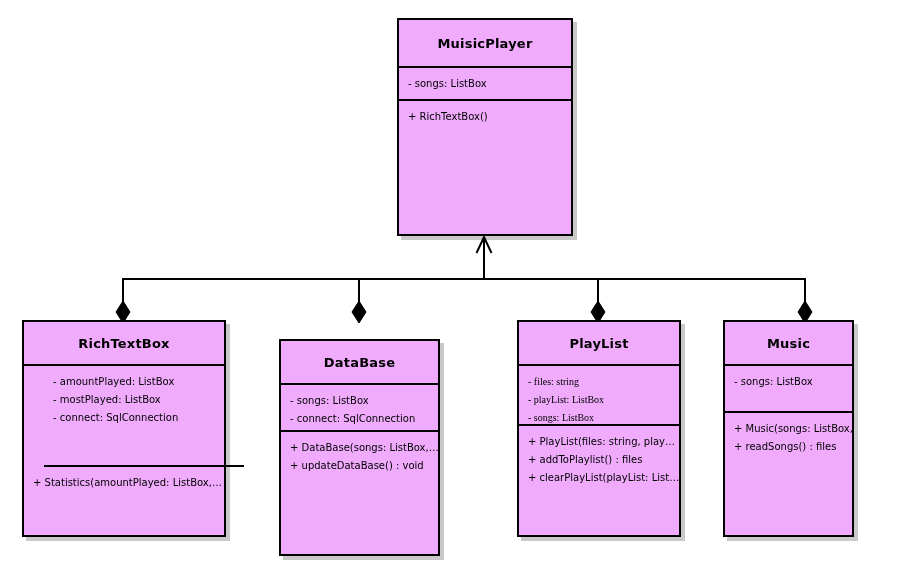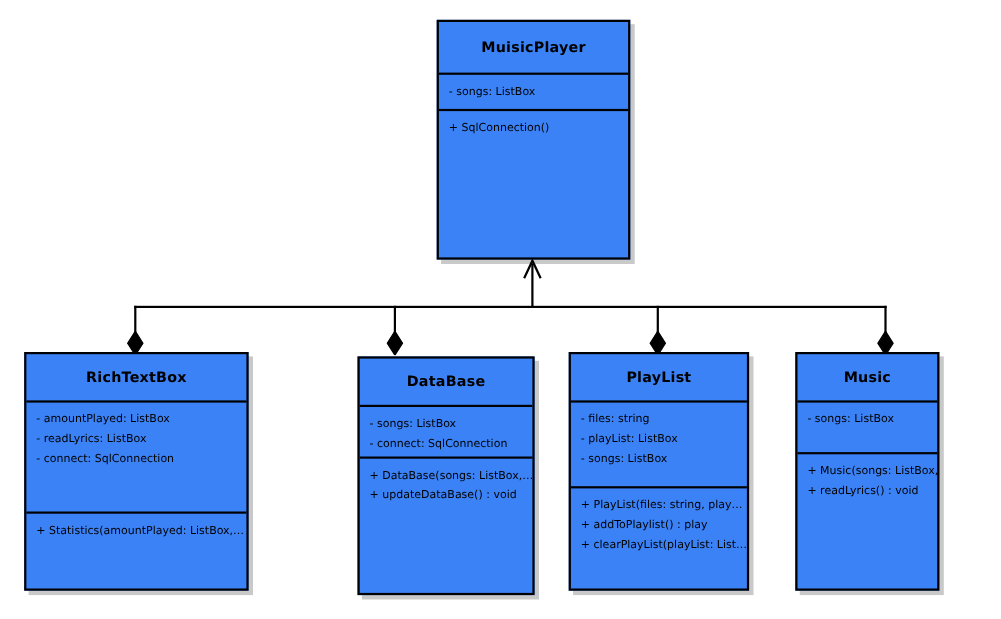--- a/index.html
+++ b/index.html
@@ -14,21 +14,21 @@
     height: 563px;
     background: #ffffff;
     overflow: hidden;
     font-family: "DejaVu Sans", sans-serif;
   }
 
   
   .uml-class {
     position: absolute;
     box-sizing: border-box;
-    background: #3b82f6;
+    background: #f0abfc;
     border: 2px solid #000000;
     box-shadow: 4px 4px 0 0 #c9c9c9;
     z-index: 5;
   }
   .uml-title {
     box-sizing: border-box;
     width: 100%;
     text-align: center;
     font-weight: bold;
     font-size: 13px;
@@ -123,66 +123,66 @@
       <polygon points="8,0 15,11 8,22 1,11" fill="#000000" stroke="#000000" stroke-width="1"></polygon>
     </svg>
   </div>
 
   <div class="uml-class" style="left:397px; top:18px; width:176px; height:218px;">
     <div class="uml-title" style="height:48px;">MuisicPlayer</div>
     <div class="uml-section bordered" style="height:33px;">
       <div class="uml-row">- songs: ListBox</div>
     </div>
     <div class="uml-section">
-      <div class="uml-row">+ SqlConnection()</div>
+      <div class="uml-row">+ RichTextBox()</div>
     </div>
   </div>
 
   <div class="uml-class" style="left:22px; top:320px; width:204px; height:217px;">
     <div class="uml-title" style="height:44px;">RichTextBox</div>
-    <div class="uml-section bordered" style="height:101px;">
+    <div class="uml-section bordered" style="height:101px;margin-left:20px;">
       <div class="uml-row">- amountPlayed: ListBox</div>
-      <div class="uml-row">- readLyrics: ListBox</div>
+      <div class="uml-row">- mostPlayed: ListBox</div>
       <div class="uml-row">- connect: SqlConnection</div>
     </div>
     <div class="uml-section">
       <div class="uml-row">+ Statistics(amountPlayed: ListBox,…</div>
     </div>
   </div>
 
-  <div class="uml-class" style="left:279px; top:324px; width:161px; height:217px;margin-left:46px;">
+  <div class="uml-class" style="left:279px; top:339px; width:161px; height:217px;">
     <div class="uml-title" style="height:44px;">DataBase</div>
     <div class="uml-section bordered" style="height:47px;">
       <div class="uml-row">- songs: ListBox</div>
       <div class="uml-row">- connect: SqlConnection</div>
     </div>
     <div class="uml-section">
       <div class="uml-row">+ DataBase(songs: ListBox,…</div>
       <div class="uml-row">+ updateDataBase() : void</div>
     </div>
   </div>
 
   <div class="uml-class" style="left:517px; top:320px; width:164px; height:217px;">
     <div class="uml-title" style="height:44px;">PlayList</div>
-    <div class="uml-section bordered" style="height:78px;">
+    <div class="uml-section bordered" style="height:60px;font-family:Liberation Serif, serif;">
       <div class="uml-row">- files: string</div>
       <div class="uml-row">- playList: ListBox</div>
       <div class="uml-row">- songs: ListBox</div>
     </div>
     <div class="uml-section">
       <div class="uml-row">+ PlayList(files: string, play…</div>
-      <div class="uml-row">+ addToPlaylist() : play</div>
+      <div class="uml-row">+ addToPlaylist() : files</div>
       <div class="uml-row">+ clearPlayList(playList: List…</div>
     </div>
   </div>
 
   <div class="uml-class" style="left:723px; top:320px; width:131px; height:217px;">
     <div class="uml-title" style="height:44px;">Music</div>
     <div class="uml-section bordered" style="height:47px;">
       <div class="uml-row">- songs: ListBox</div>
     </div>
     <div class="uml-section">
       <div class="uml-row">+ Music(songs: ListBox, rea…</div>
-      <div class="uml-row">+ readLyrics() : void</div>
+      <div class="uml-row">+ readSongs() : files</div>
     </div>
   </div>
 
 </div>
 
 </body></html>

